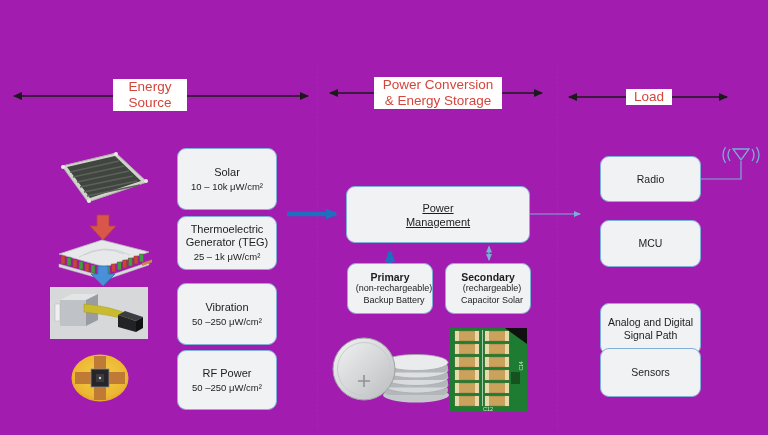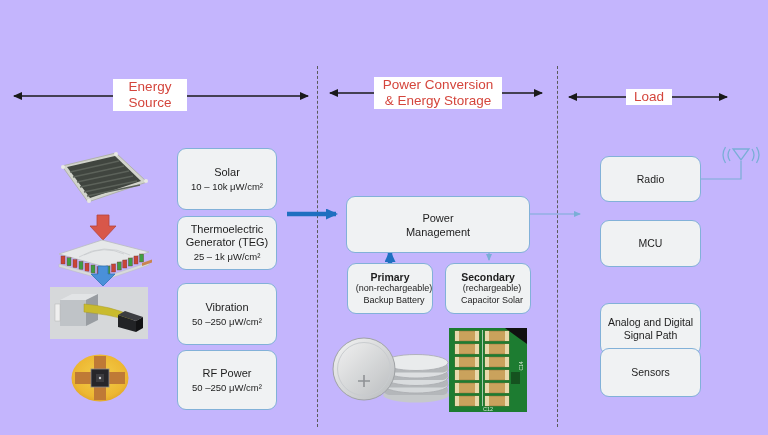--- a/index.html
+++ b/index.html
@@ -2,21 +2,21 @@
 <html style="--accent-red: #d4453c; --box-border: #82b1d8; --box-fill: #f0f2f3; --arrow-blue: #1f6fc0; --line-blue: #7aaed6; --arrow-black: #1a1a1a;"><head>
 <meta charset="utf-8">
 <style>
   :root{
     --accent-red:#d4453c; --box-border:#82b1d8; --box-fill:#f0f2f3;
     --arrow-blue:#1f6fc0; --line-blue:#7aaed6; --arrow-black:#1a1a1a;
   }
   *{margin:0;padding:0;box-sizing:border-box;}
   html,body{background:#ffffff;}
   body{font-family:"Liberation Sans", sans-serif;}
-  .canvas{position:relative;width:768px;height:435px;background:#c4b5fd;overflow:hidden;}
+  .canvas{position:relative;width:768px;height:435px;background:#a21caf;overflow:hidden;}
 
   .vdash{position:absolute;top:66px;height:361px;width:0;border-left:1.2px dashed #5a5a5c;}
 
   .overlay{position:absolute;left:0;top:0;pointer-events:none;}
 
   .hdr{position:absolute;color:var(--accent-red);font-size:13.5px;line-height:16px;
        text-align:center;background:#fff;padding:0 3px;z-index:5;}
 
   .box{position:absolute;background:var(--box-fill);border:1.5px solid var(--box-border);
        border-radius:9px;display:flex;flex-direction:column;align-items:center;
@@ -159,21 +159,21 @@
   </div>
   <div class="box" style="left:177px;top:283px;width:100px;height:62px;">
     <div class="t">Vibration</div>
     <div class="r">50 –250 μW/cm²</div>
   </div>
   <div class="box" style="left:177px;top:350px;width:100px;height:60px;">
     <div class="t">RF Power</div>
     <div class="r">50 –250 μW/cm²</div>
   </div>
 
-  <div class="box" style="left:346px;top:196px;width:184px;height:57px;">
+  <div class="box" style="left:346px;top:186px;width:184px;height:57px;text-decoration:underline;">
     <div class="pm">Power</div>
     <div class="pm">Management</div>
   </div>
 
   <div class="box" style="left:347px;top:263px;width:86px;height:51px;">
     <div class="st">Primary</div>
     <div class="ss">(non-rechargeable)</div>
     <div class="ss">Backup Battery</div>
   </div>
   <div class="box" style="left:445px;top:263px;width:86px;height:51px;">

